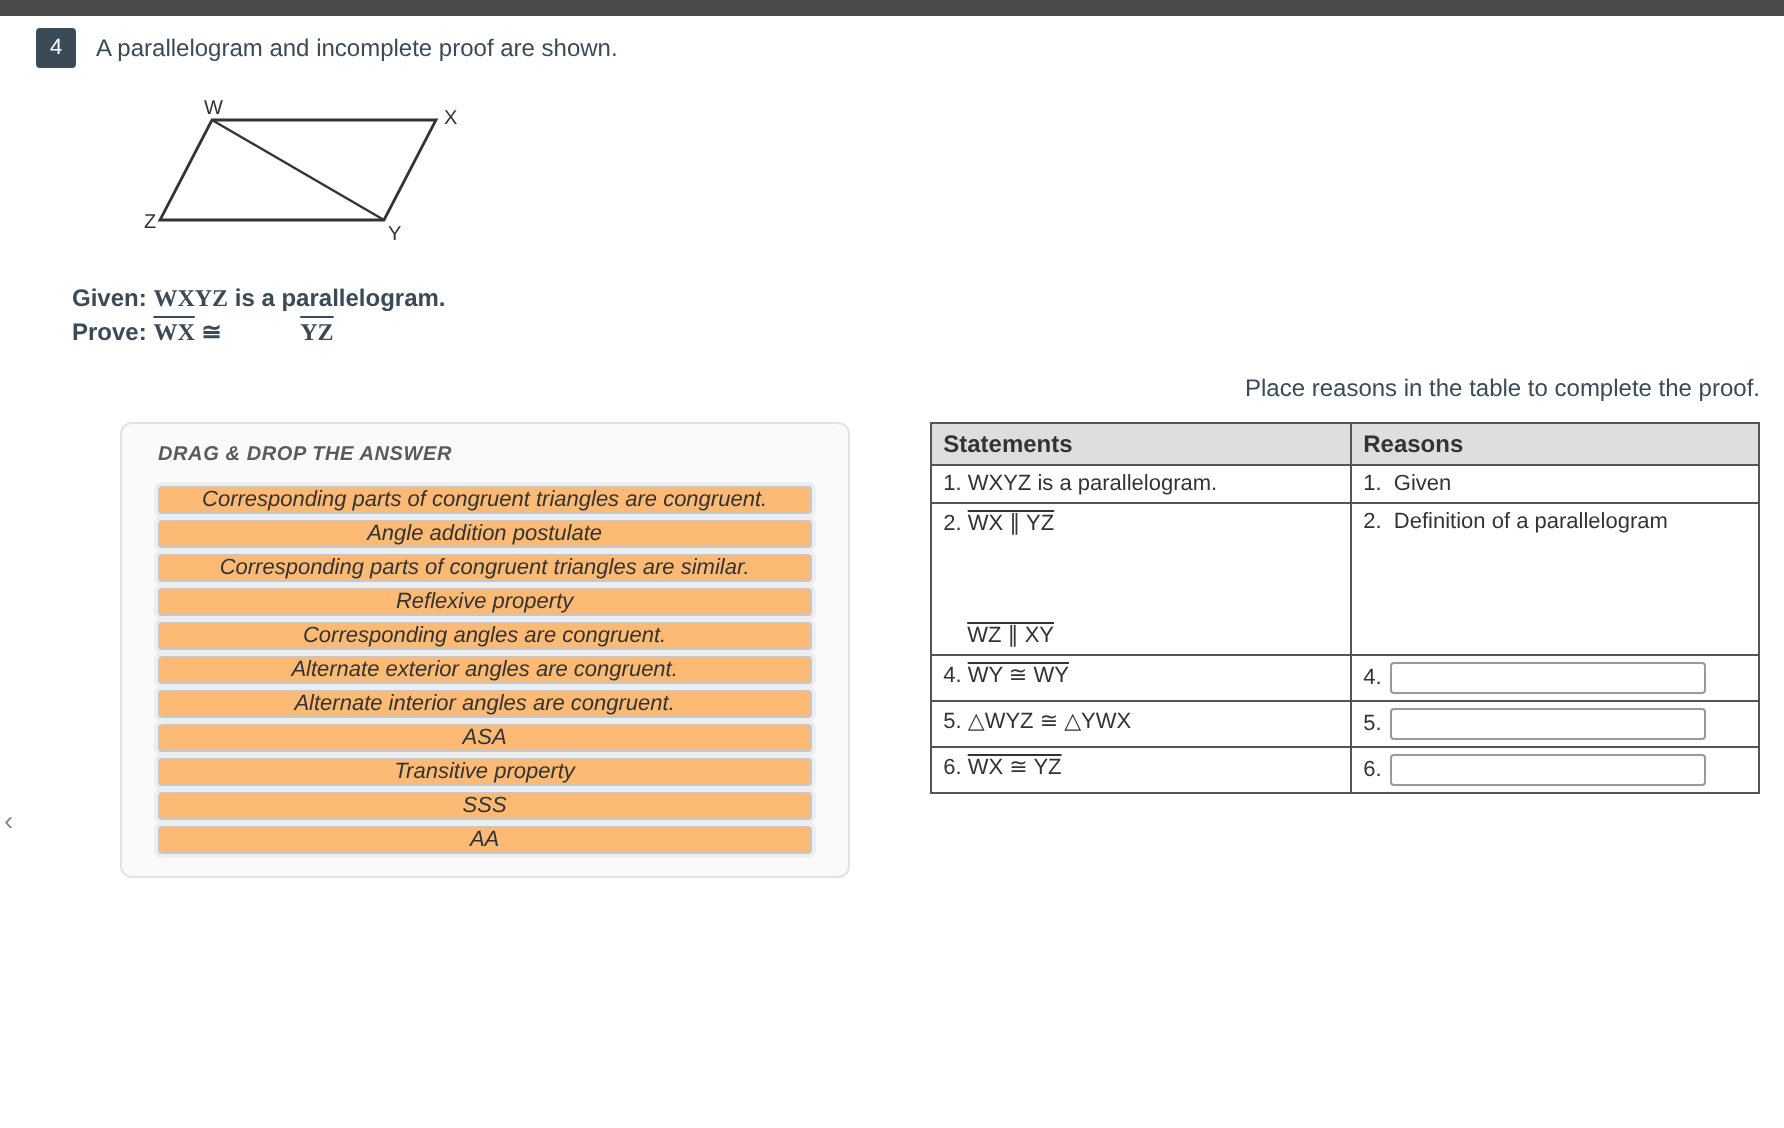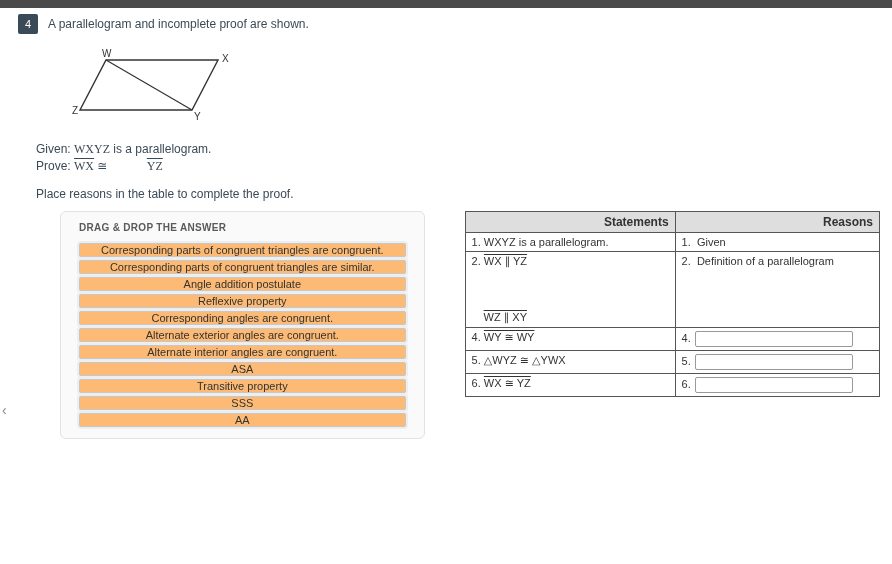--- a/index.html
+++ b/index.html
@@ -40,41 +40,44 @@
   }
   .q-text { color: #3b4a57; font-size: 12px; }
   .diagram-wrap {
     margin: 4px 0 12px 54px;
   }
   .given-block {
     margin: 8px 0 2px 18px;
     color: #3b4a57;
     font-size: 12px;
     line-height: 1.4;
+    font-weight: bold;
   }
   .overline {
     text-decoration: overline;
   }
   .instr {
     margin: 12px 0 10px 18px;
     color: #3b4a57;
     font-size: 12px;
+    text-align: right;
   }
   .work-area {
     display: flex;
     gap: 40px;
     margin-left: 42px;
     align-items: flex-start;
   }
   .drag-panel {
     border: 1px solid #e2e2e2;
     border-radius: 6px;
     padding: 10px 18px 8px 18px;
     width: 384px;
     background: #fafafa;
+    font-style: italic;
   }
   .drag-title {
     font-size: 10px;
     font-weight: bold;
     color: #5a5a5a;
     margin-bottom: 10px;
     letter-spacing: 0.3px;
   }
   .drag-item {
     border: 1px solid #c7c7c7;
@@ -93,21 +96,21 @@
     width: 440px;
     font-size: 11px;
   }
   .proof-table th, .proof-table td {
     border: 1px solid #555;
     padding: 3px 6px;
     vertical-align: top;
   }
   .proof-table th {
     background: #dedede;
-    text-align: right;
+    text-align: left;
     font-weight: bold;
     font-size: 12px;
   }
   .proof-table td.reason-cell {
     white-space: nowrap;
   }
   .drop-box {
     display: inline-block;
     border: 1px solid #999;
     border-radius: 2px;
@@ -167,22 +170,22 @@
     </div>
   </div>
 
   <div class="instr">Place reasons in the table to complete the proof.</div>
 
   <div class="work-area">
 
     <div class="drag-panel">
       <div class="drag-title">DRAG &amp; DROP THE ANSWER</div>
       <div class="drag-item">Corresponding parts of congruent triangles are congruent.</div>
+      <div class="drag-item">Angle addition postulate</div>
       <div class="drag-item">Corresponding parts of congruent triangles are similar.</div>
-      <div class="drag-item">Angle addition postulate</div>
       <div class="drag-item">Reflexive property</div>
       <div class="drag-item">Corresponding angles are congruent.</div>
       <div class="drag-item">Alternate exterior angles are congruent.</div>
       <div class="drag-item">Alternate interior angles are congruent.</div>
       <div class="drag-item">ASA</div>
       <div class="drag-item">Transitive property</div>
       <div class="drag-item">SSS</div>
       <div class="drag-item">AA</div>
     </div>
 

